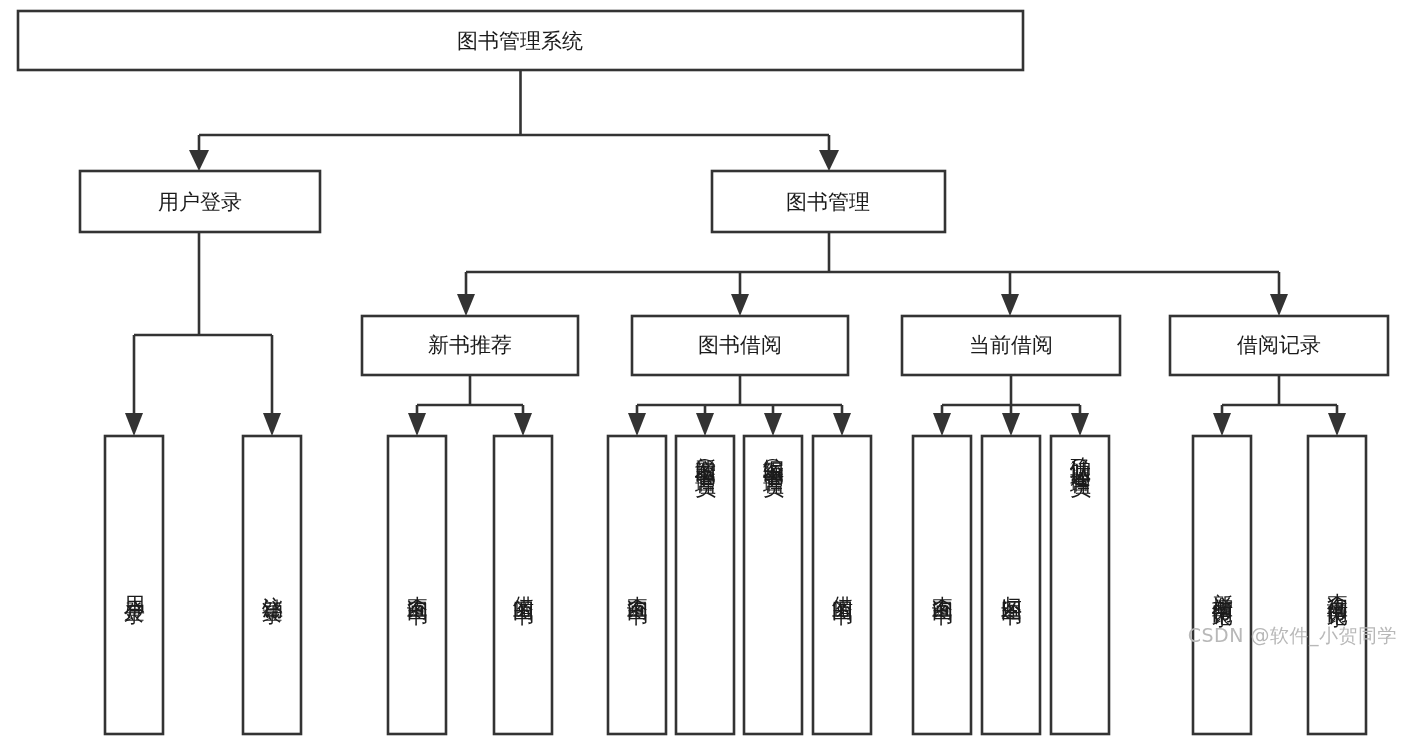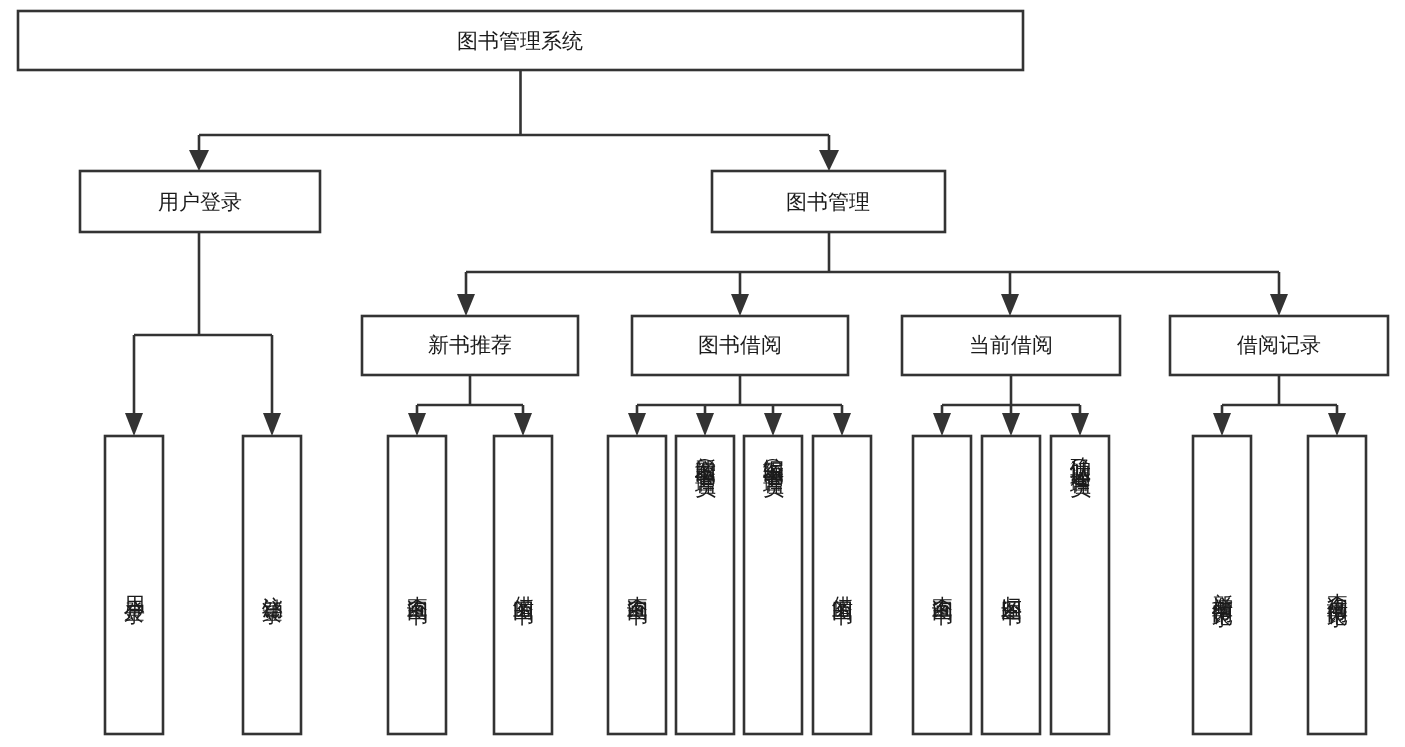--- a/index.html
+++ b/index.html
@@ -246,13 +246,14 @@
     <span class="node-label-v" style="position:static;">确认归还（管理员）</span>
   </div>
 
   <div class="leaf-wrap" style="left:1193px; top:436px; width:58px; height:298px;">
     <span class="node-label-v" style="position:static;">新增借阅记录</span>
   </div>
   <div class="leaf-wrap" style="left:1308px; top:436px; width:58px; height:298px;">
     <span class="node-label-v" style="position:static;">查询借阅记录</span>
   </div>
 
+  <div class="watermark">CSDN @软件_小贺同学</div>
 </div>
 
 </body></html>

